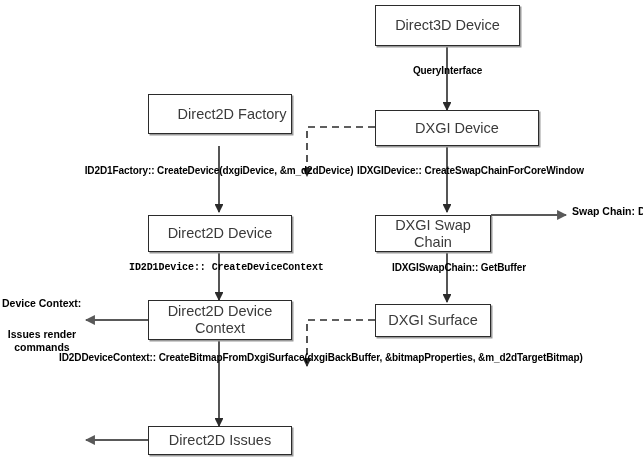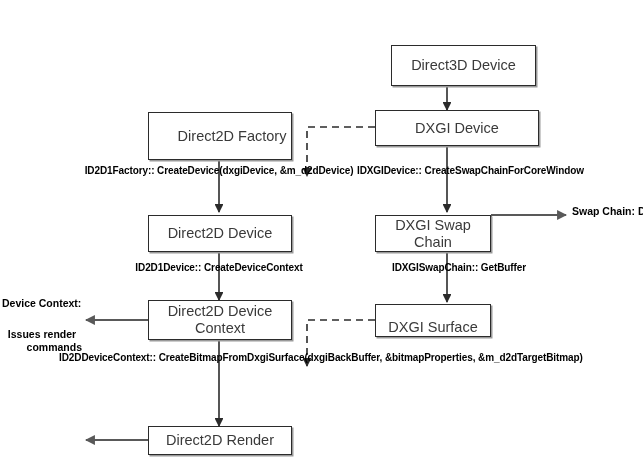--- a/index.html
+++ b/index.html
@@ -83,68 +83,68 @@
 
     <line x1="149" y1="320" x2="86" y2="320" stroke="#595959" stroke-width="1.8" marker-end="url(#arrowgray)"></line>
 
     <path d="M 375 320 L 307 320 L 307 366" fill="none" stroke="#2b2b2b" stroke-width="1.6" stroke-dasharray="7,5" marker-end="url(#arrow)"></path>
 
     <line x1="219" y1="340" x2="219" y2="426" stroke="#2b2b2b" stroke-width="1.6" marker-end="url(#arrow)"></line>
 
     <line x1="149" y1="440" x2="86" y2="440" stroke="#595959" stroke-width="1.8" marker-end="url(#arrowgray)"></line>
   </svg>
 
-  <div class="node" style="left:391px;top:5px;width:145px;height:41px;margin-top:40px;">
+  <div class="node" style="left:375px;top:5px;width:145px;height:41px;">
     <span>Direct3D Device</span>
   </div>
 
-  <div class="node" style="left:148px;top:112px;width:144px;height:48px;padding-left:24px;">
+  <div class="node" style="left:148px;top:94px;width:144px;height:40px;padding-left:24px;">
     <span>Direct2D Factory</span>
   </div>
 
   <div class="node" style="left:375px;top:110px;width:164px;height:36px;">
     <span>DXGI Device</span>
   </div>
 
   <div class="node" style="left:148px;top:215px;width:144px;height:37px;">
     <span>Direct2D Device</span>
   </div>
 
   <div class="node" style="left:375px;top:215px;width:116px;height:37px;">
     <span>DXGI Swap Chain</span>
   </div>
 
   <div class="node" style="left:148px;top:300px;width:144px;height:40px;flex-direction:column;">
     <span>Direct2D Device</span>
     <span>Context</span>
   </div>
 
-  <div class="node" style="left:375px;top:304px;width:116px;height:33px;align-items:flex-end;">
+  <div class="node" style="left:375px;top:304px;width:116px;height:33px;">
     <span>DXGI Surface</span>
   </div>
 
   <div class="node" style="left:148px;top:426px;width:144px;height:29px;">
-    <span>Direct2D Render</span>
+    <span>Direct2D Issues</span>
   </div>
 
   <div class="edge-label" style="left:375px;top:65px;width:145px;">
     <span>QueryInterface</span>
   </div>
 
   <div class="edge-label" style="left:69px;top:165px;width:300px;">
     <span>ID2D1Factory::</span>
     <span>CreateDevice(dxgiDevice, &amp;m_d2dDevice)</span>
   </div>
 
   <div class="edge-label" style="left:357px;top:165px;width:180px;">
     <span>IDXGIDevice::</span>
     <span>CreateSwapChainForCoreWindow</span>
   </div>
 
-  <div class="edge-label" style="left:129px;top:262px;width:180px;">
+  <div class="edge-label" style="left:129px;top:262px;width:180px;font-family:Liberation Mono, monospace;">
     <span>ID2D1Device::</span>
     <span>CreateDeviceContext</span>
   </div>
 
   <div class="edge-label" style="left:377px;top:262px;width:164px;">
     <span>IDXGISwapChain::</span>
     <span>GetBuffer</span>
   </div>
 
   <div class="edge-label" style="left:59px;top:352px;width:350px;">
@@ -155,17 +155,17 @@
   </div>
 
   <div class="side-label center" style="left:572px;top:205px;width:70px;">
     <span>Swap Chain:</span>
     <span>Displays</span>
   </div>
 
   <div class="side-label" style="left:2px;top:297px;width:80px;">
     <span class="leftish" style="display:block;">Device Context:</span>
     <span class="center" style="display:block;text-align:center;margin-top:18px;">Issues render</span>
-    <span class="center" style="display:block;text-align:right;">commands</span>
+    <span class="center" style="display:block;text-align:center;">commands</span>
   </div>
 
 
 </div>
 
 </body></html>

